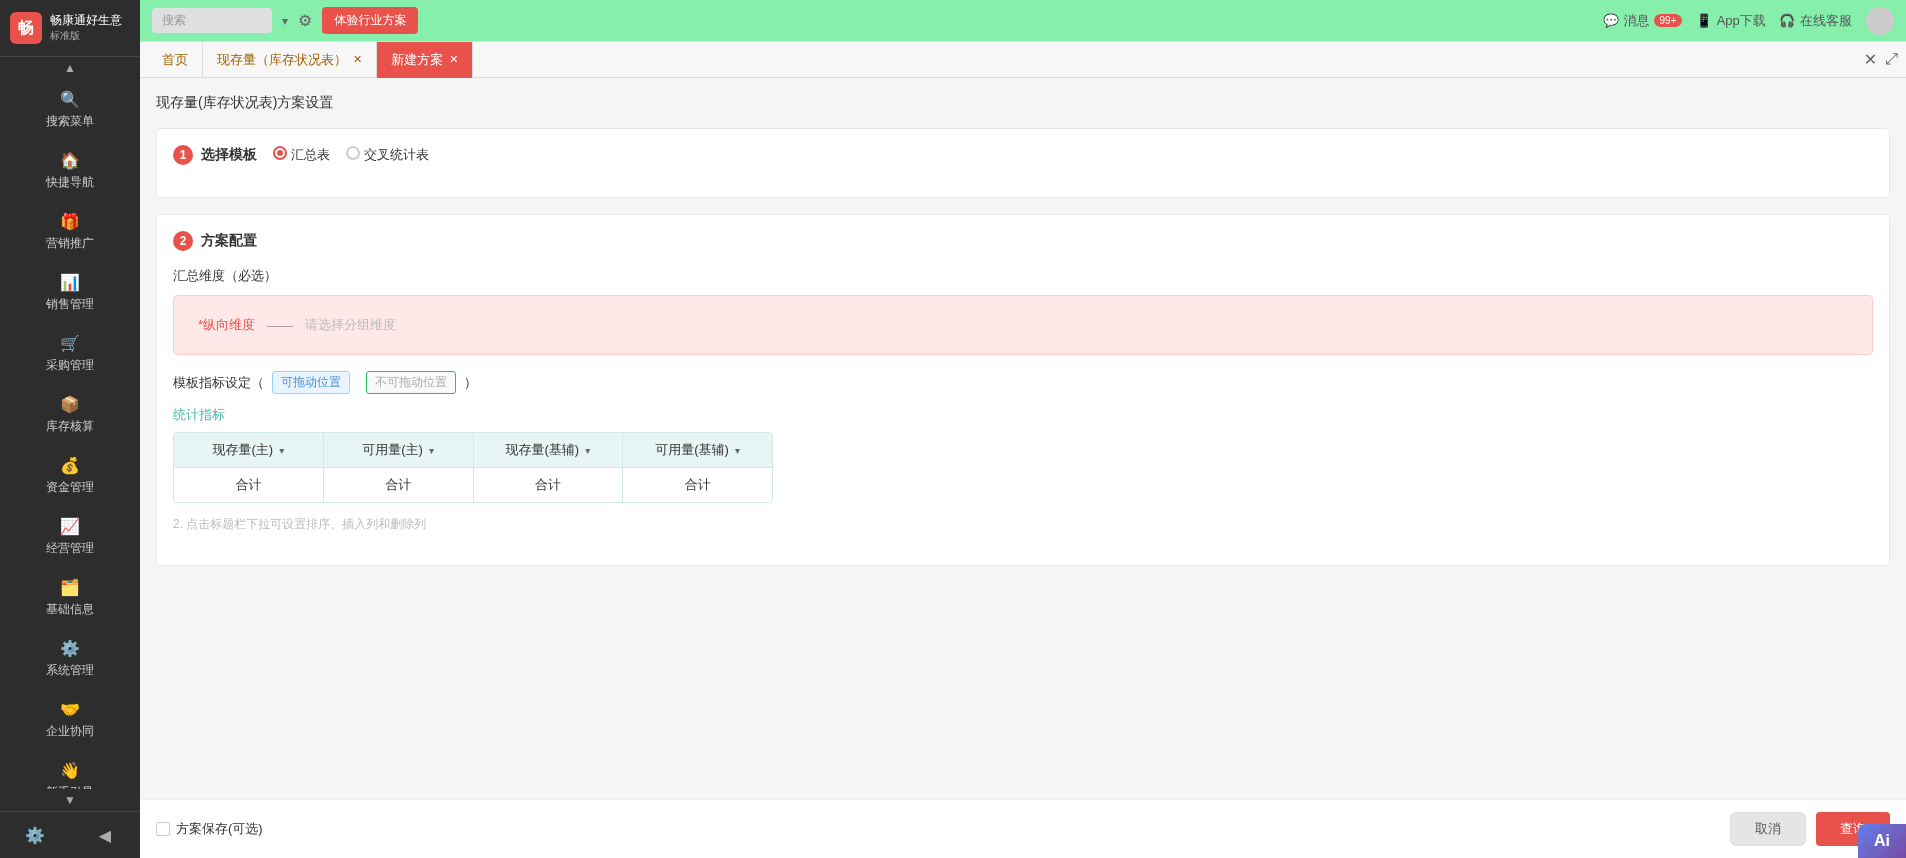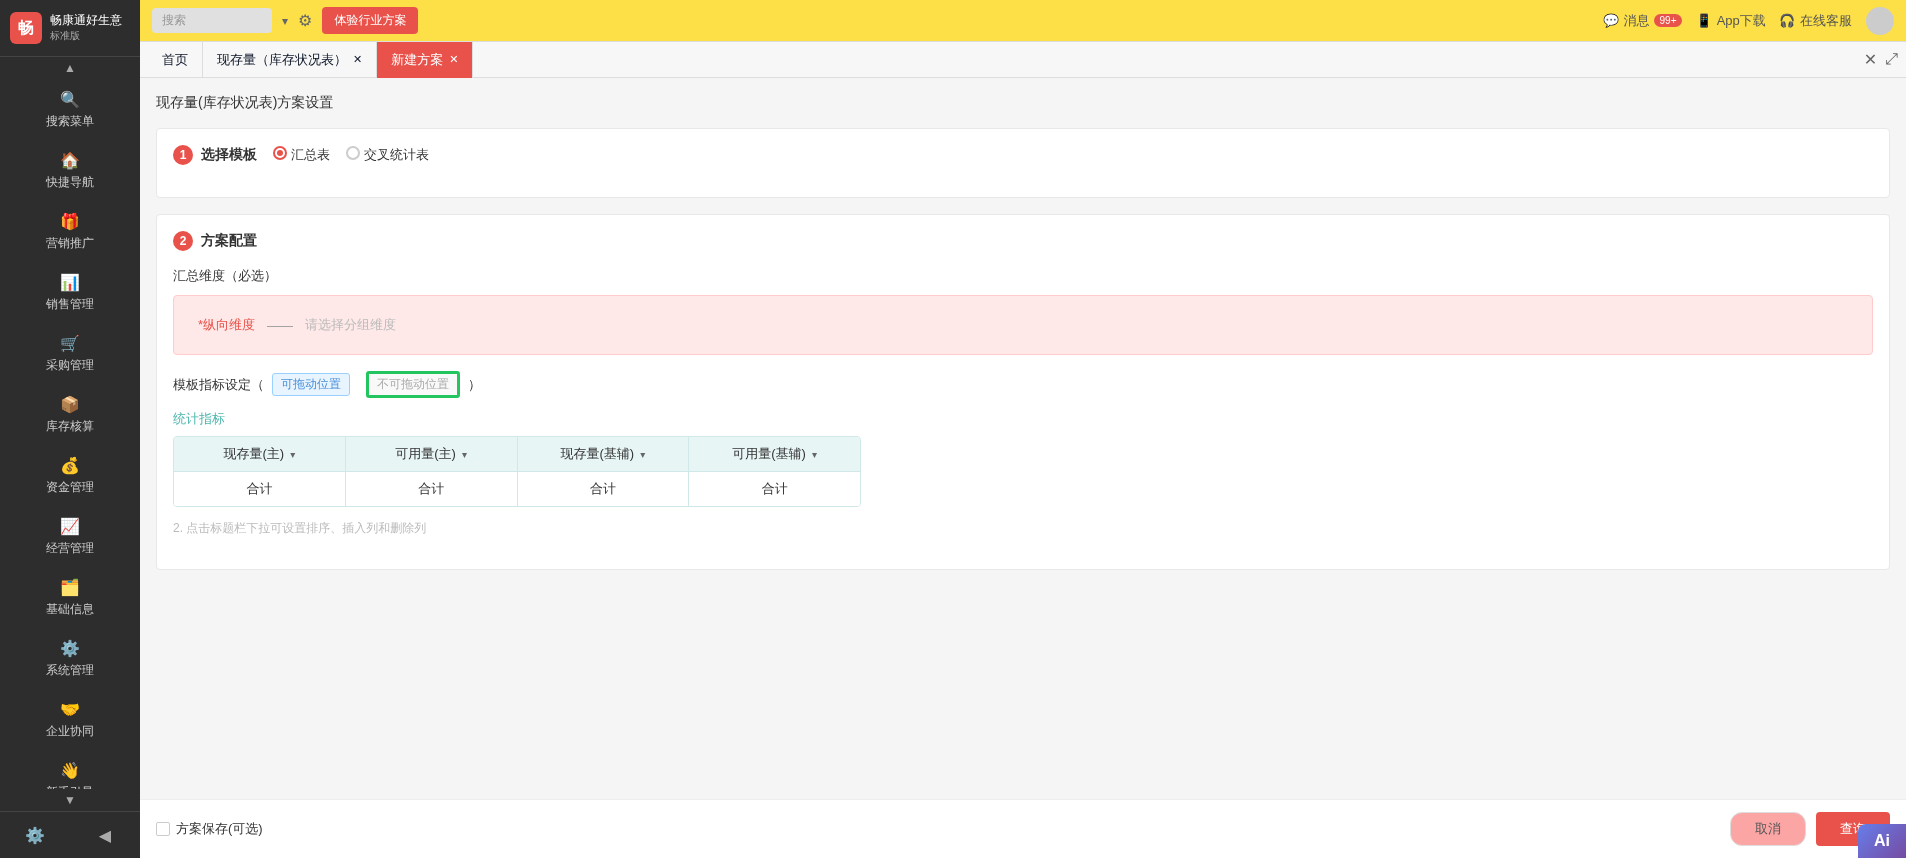--- a/index.html
+++ b/index.html
@@ -86,21 +86,21 @@
     .main-area {
       flex: 1;
       display: flex;
       flex-direction: column;
       height: 100%;
       overflow: hidden;
     }
 
     
     .topbar {
-      background: #fde047;
+      background: #86efac;
       border-bottom: 1px solid #ddd;
       padding: 6px 12px;
       display: flex;
       align-items: center;
       justify-content: space-between;
       height: 42px;
       flex-shrink: 0;
     }
     .topbar-left { display: flex; align-items: center; gap: 10px; }
     .topbar-search {
@@ -145,21 +145,21 @@
       padding: 0 8px;
       flex-shrink: 0;
     }
     .tab {
       padding: 0 14px;
       height: 36px;
       display: flex;
       align-items: center;
       gap: 6px;
       font-size: 13px;
-      color: #0f172a;
+      color: #a16207;
       cursor: pointer;
       border-right: 1px solid #ddd;
     }
     .tab.active {
       background: #e8524a;
       color: white;
       border-radius: 0;
     }
     .tab .close-icon { font-size: 11px; color: inherit; }
     .tabs-controls { margin-left: auto; display: flex; gap: 8px; color: #666; font-size: 16px; cursor: pointer; }
@@ -248,31 +248,31 @@
     .indicator-tag {
       background: #e8f4ff;
       border: 1px solid #99d0ff;
       border-radius: 3px;
       padding: 2px 8px;
       font-size: 12px;
       color: #4a90d9;
     }
     .indicator-tag.inactive {
       background: #f9f9f9;
-      border: 3px solid #22c55e;
+      border: 1px solid #22c55e;
       color: #aaa;
     }
 
     .stats-section { margin-bottom: 12px; }
     .stats-title { color: #4db6ac; font-size: 13px; margin-bottom: 8px; }
     .stats-table {
       border: 1px solid #d0e8e8;
       border-radius: 4px;
       overflow: hidden;
-      width: 688px;
+      width: 600px;
     }
     .stats-table-header {
       display: flex;
       background: #e8f5f5;
     }
     .stats-col {
       flex: 1;
       border-right: 1px solid #d0e8e8;
       padding: 8px 12px;
       display: flex;
@@ -314,23 +314,23 @@
     }
     .save-option { display: flex; align-items: center; gap: 6px; font-size: 13px; color: #333; }
     .checkbox {
       width: 14px; height: 14px;
       border: 1px solid #ccc;
       border-radius: 2px;
       cursor: pointer;
     }
     .footer-buttons { display: flex; gap: 10px; }
     .btn-cancel {
-      background: #fca5a5;
+      background: #e5e5e5;
       border: 1px solid #ddd;
-      border-radius: 12px;
+      border-radius: 6px;
       padding: 7px 24px;
       font-size: 13px;
       color: #555;
       cursor: pointer;
     }
     .btn-query {
       background: #e8524a;
       border: none;
       border-radius: 4px;
       padding: 7px 24px;

